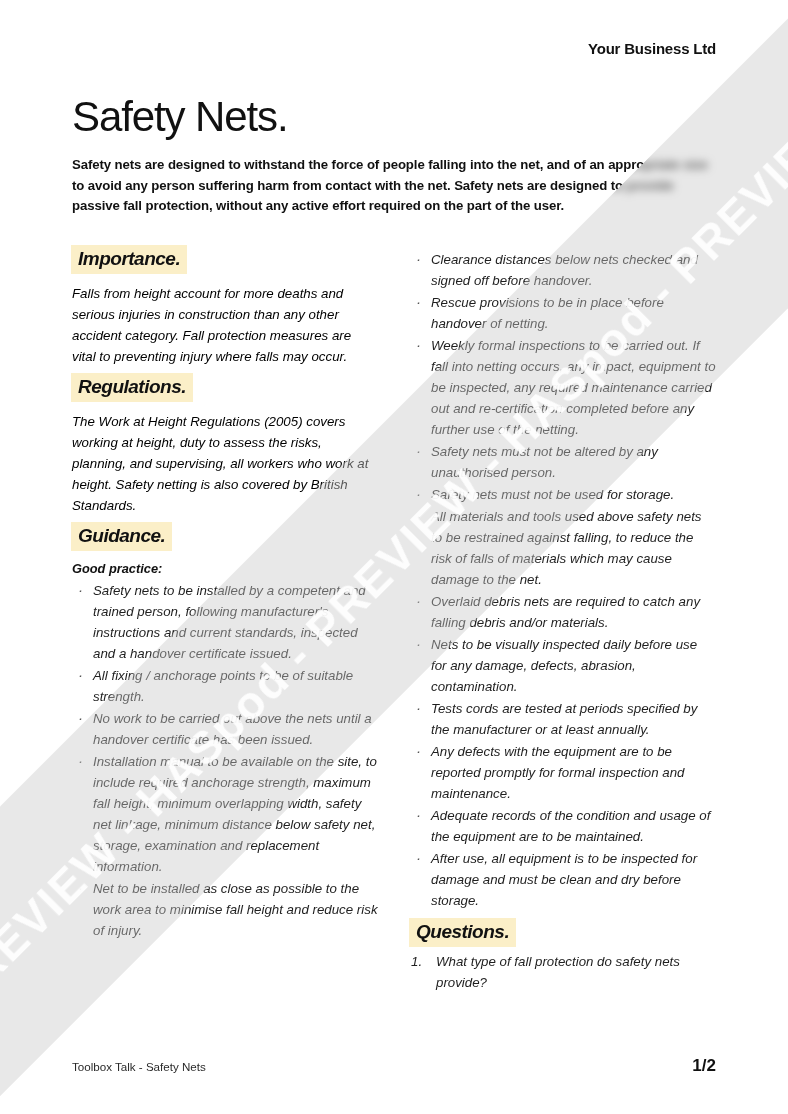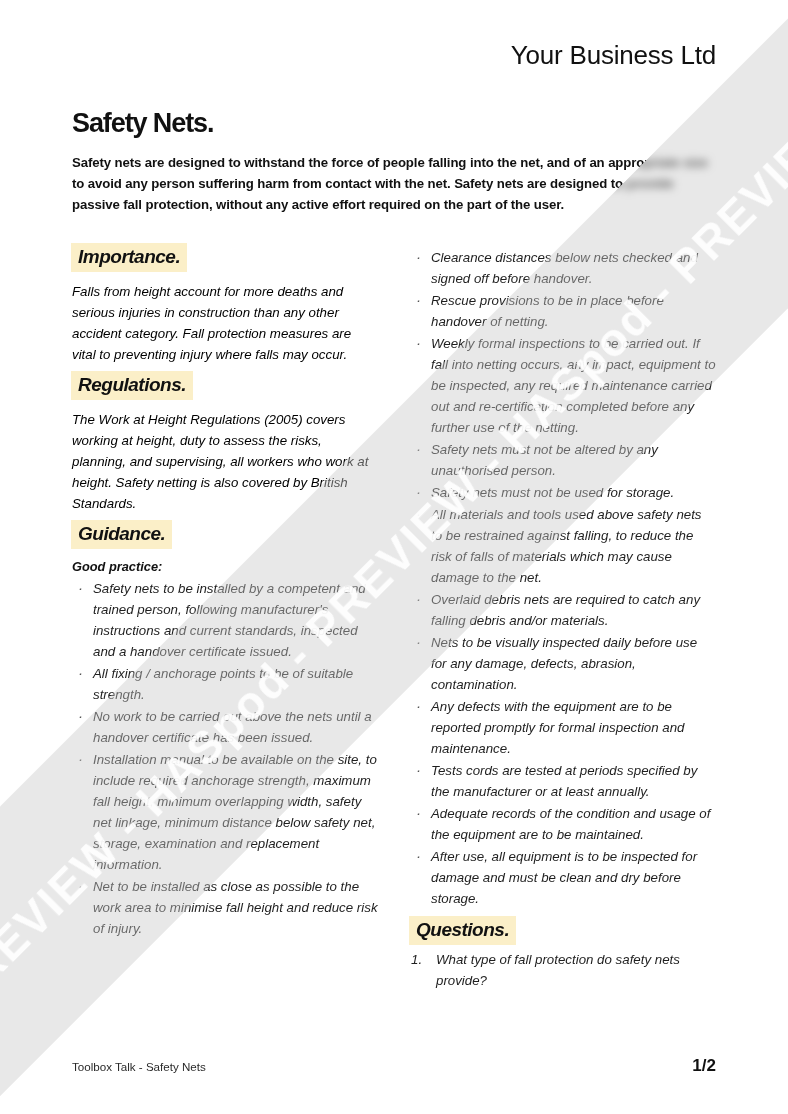--- a/index.html
+++ b/index.html
@@ -23,31 +23,31 @@
     padding: 0 72px;
   }
 
   
   .brand-row {
     display: flex;
     justify-content: flex-end;
     padding-top: 40px;
   }
   .brand {
-    font-size: 26px;
-    font-weight: normal;
+    font-size: 15px;
+    font-weight: bold;
     letter-spacing: -0.2px;
     color: #111111;
   }
 
   
   .doc-title {
     margin-top: 38px;
-    font-size: 27px;
-    font-weight: bold;
+    font-size: 42px;
+    font-weight: normal;
     letter-spacing: -1.1px;
     color: #111111;
     line-height: 1.05;
   }
   .doc-intro {
     margin-top: 16px;
     font-size: 13.2px;
     font-weight: bold;
     line-height: 1.56;
     color: #111111;
@@ -232,22 +232,22 @@
 
         <ul class="bullets list-top-flush">
             <li>Clearance distances below nets checked and signed off before handover.</li>
             <li>Rescue provisions to be in place before handover of netting.</li>
             <li>Weekly formal inspections to be carried out. If fall into netting occurs, any impact, equipment to be inspected, any required maintenance carried out and re-certification completed before any further use of the netting.</li>
             <li>Safety nets must not be altered by any unauthorised person.</li>
             <li>Safety nets must not be used for storage.</li>
             <li>All materials and tools used above safety nets to be restrained against falling, to reduce the risk of falls of materials which may cause damage to the net.</li>
             <li>Overlaid debris nets are required to catch any falling debris and/or materials.</li>
             <li>Nets to be visually inspected daily before use for any damage, defects, abrasion, contamination.</li>
+            <li>Tests cords are tested at periods specified by the manufacturer or at least annually.</li>
             <li>Any defects with the equipment are to be reported promptly for formal inspection and maintenance.</li>
-            <li>Tests cords are tested at periods specified by the manufacturer or at least annually.</li>
             <li>Adequate records of the condition and usage of the equipment are to be maintained.</li>
             <li>After use, all equipment is to be inspected for damage and must be clean and dry before storage.</li>
           </ul>
 
         <div class="section-head head-gap-top">Questions.</div>
         <ol class="qlist">
             <li>What type of fall protection do safety nets provide?</li>
           </ol>
 
       </div>

